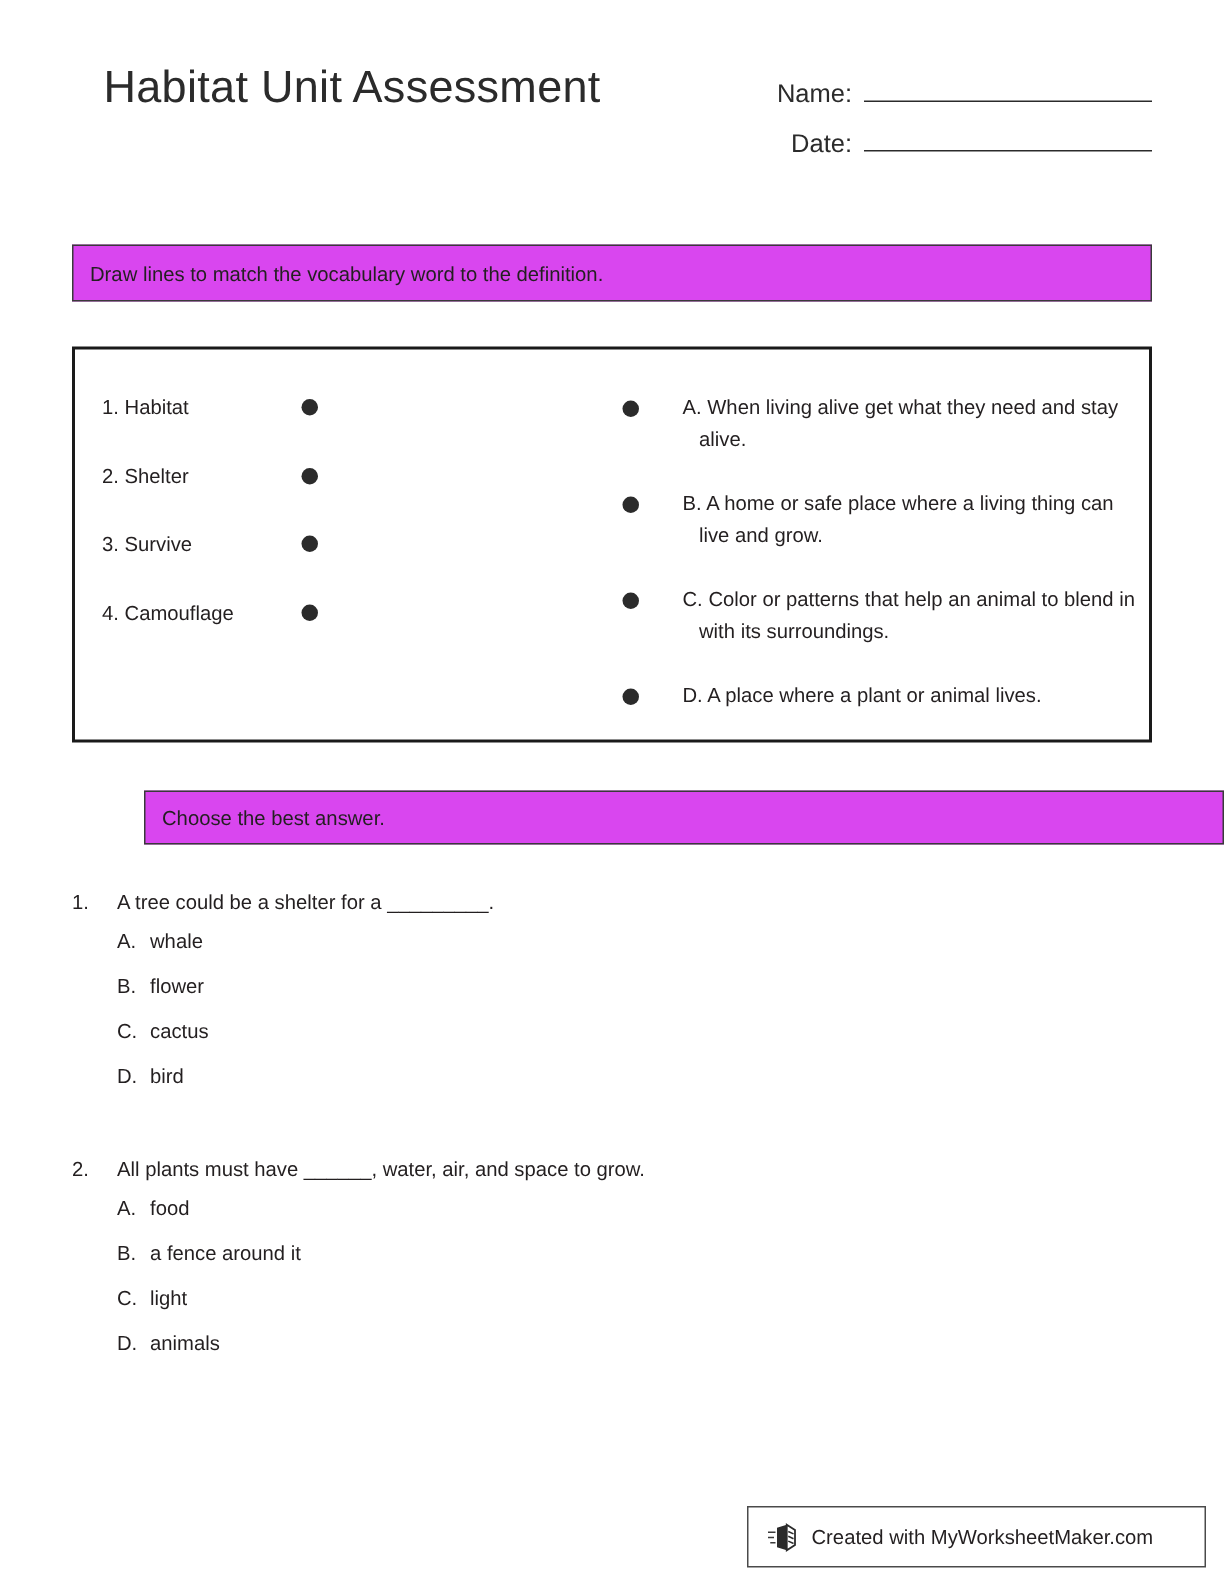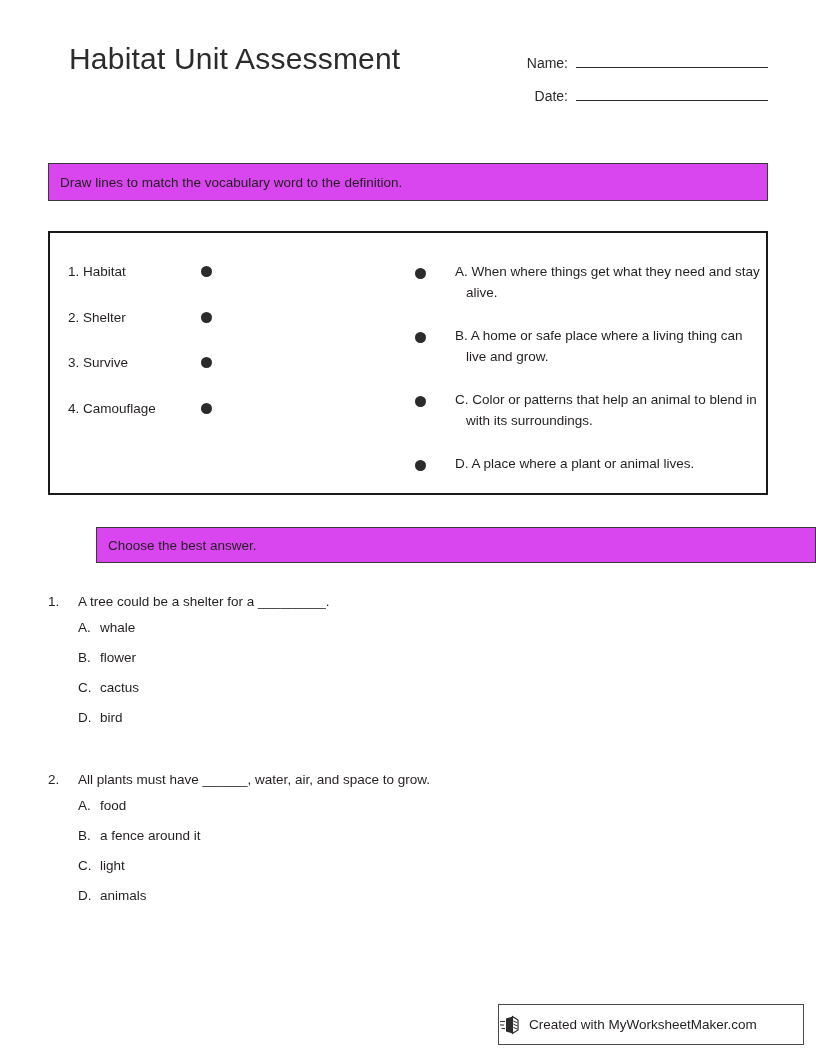--- a/index.html
+++ b/index.html
@@ -48,21 +48,21 @@
     top: 8px;
     width: 300px;
   }
   .nd-row {
     display: flex;
     align-items: baseline;
     justify-content: flex-end;
     height: 33px;
   }
   .nd-label {
-    font-size: 14px;
+    font-size: 17px;
     color: #2b2b2b;
     white-space: nowrap;
     padding-right: 8px;
   }
   .nd-line {
     width: 192px;
     border-bottom: 1.3px solid #2b2b2b;
     height: 17px;
   }
 
@@ -198,21 +198,21 @@
     position: absolute;
     left: 498px;
     top: 1004px;
     width: 306px;
     height: 41px;
     box-sizing: border-box;
     border: 1.2px solid #4a4a4a;
     background: #ffffff;
     display: flex;
     align-items: center;
-    padding-left: 0;
+    padding-left: 12px;
   }
   .footer-logo {
     width: 22px;
     height: 22px;
     flex: 0 0 auto;
     margin-right: 8px;
     display: block;
   }
   .footer-text {
     font-size: 13.5px;
@@ -263,21 +263,21 @@
         <span class="term-label">4. Camouflage</span>
         <span class="dot"></span>
       </div>
     </div>
 
     <div class="match-right">
       <div class="def-row" style="top:28px;">
         <span class="def-dot-wrap">
           <span class="dot" style="display:inline-block;"></span>
         </span>
-        <span class="def-text">A. When where things get what they need and stay alive.</span>
+        <span class="def-text">A. When living alive get what they need and stay alive.</span>
       </div>
       <div class="def-row" style="top:92px;">
         <span class="def-dot-wrap">
           <span class="dot" style="display:inline-block;"></span>
         </span>
         <span class="def-text">B. A home or safe place where a living thing can live and grow.</span>
       </div>
       <div class="def-row" style="top:156px;">
         <span class="def-dot-wrap">
           <span class="dot" style="display:inline-block;"></span>

